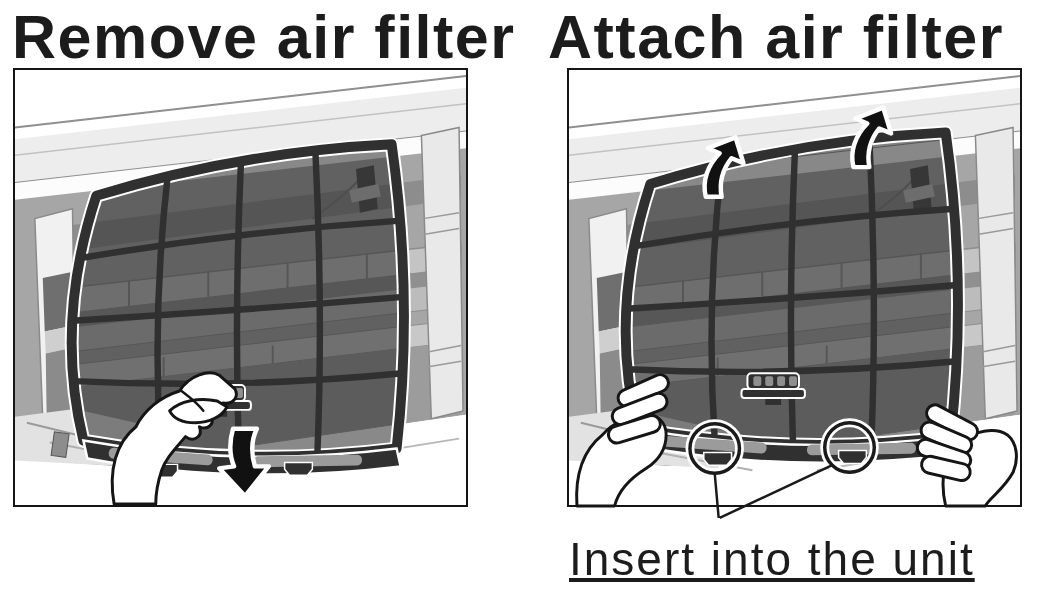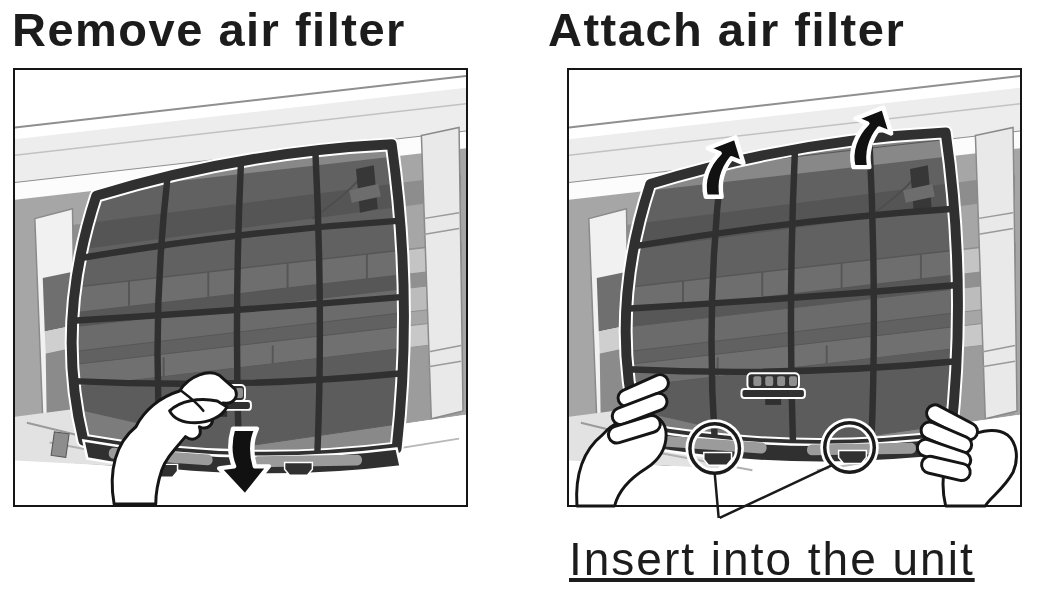--- a/index.html
+++ b/index.html
@@ -1,18 +1,18 @@
 <!DOCTYPE html>
 <html><head>
 <meta charset="utf-8">
 <style>
   html,body{margin:0;padding:0;background:#fff;}
   body{width:1044px;height:599px;position:relative;overflow:hidden;
        font-family:"Liberation Sans", sans-serif;color:#1a1a1a;}
-  .title{position:absolute;top:2px;font-size:47px;font-weight:700;
+  .title{position:absolute;top:2px;font-size:61px;font-weight:700;
          letter-spacing:1.5px;white-space:nowrap;color:#1c1c1c;}
   #title-remove{left:12px;}
   #title-attach{left:548px;}
   .panel{position:absolute;top:68px;width:451px;height:435px;
          border:2px solid #151515;background:#fff;}
   #panel-remove{left:13px;}
   #panel-attach{left:567px;}
   .panel svg{display:block;overflow:visible;}
   .annotation{position:absolute;left:569px;top:532px;font-size:46px;
               font-weight:400;letter-spacing:2px;white-space:nowrap;color:#1c1c1c;text-decoration:underline;}

